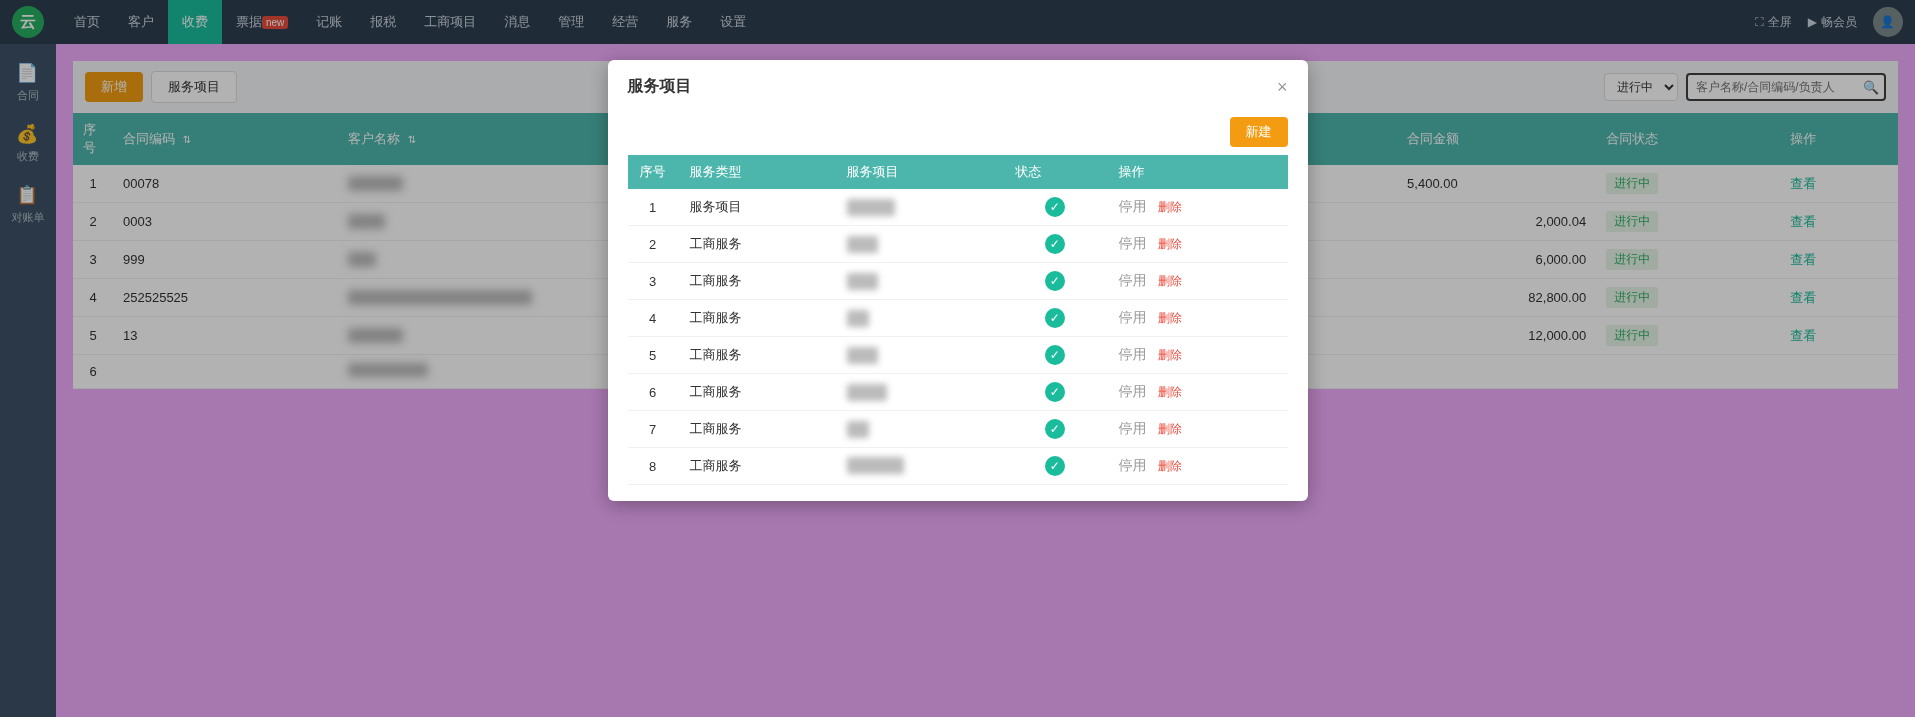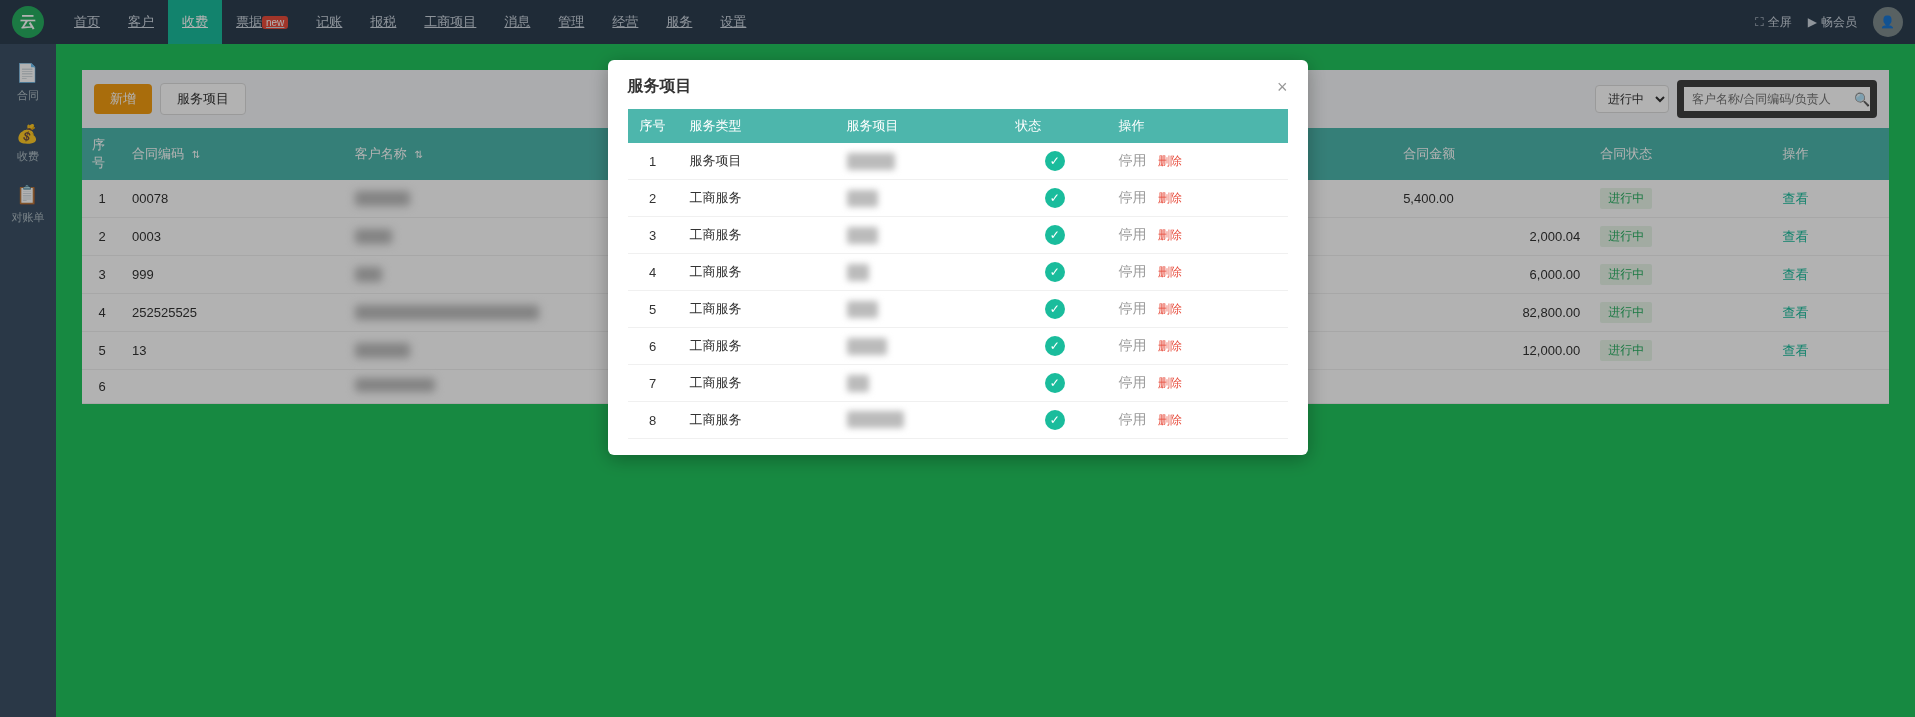--- a/index.html
+++ b/index.html
@@ -12,21 +12,21 @@
       position: relative; z-index: 100;
     }
     .top-nav .logo {
       width: 32px; height: 32px; margin-right: 16px;
       background: #27ae60; border-radius: 50%;
       display: flex; align-items: center; justify-content: center;
       color: white; font-size: 16px; font-weight: bold;
     }
     .top-nav .nav-item {
       padding: 0 14px; height: 44px; display: flex; align-items: center;
-      cursor: pointer; color: #cdd6df; font-size: 13px; text-decoration: underline;
+      cursor: pointer; color: #cdd6df; font-size: 13px;
     }
     .top-nav .nav-item.active { background: #1abc9c; color: white; }
     .top-nav .nav-item .badge-new {
       background: #e74c3c; color: white; font-size: 10px;
       padding: 1px 4px; border-radius: 3px; 
     }
     .top-nav .right-tools {
       margin-left: auto; display: flex; align-items: center; gap: 16px;
       color: #cdd6df; font-size: 12px;
     }
@@ -49,21 +49,21 @@
     }
     .sidebar-item {
       width: 100%; display: flex; flex-direction: column;
       align-items: center; padding: 10px 0; cursor: pointer;
       color: #b0bec5; font-size: 11px; gap: 4px;
     }
     .sidebar-item .icon { font-size: 18px; }
 
     
     .main-content {
-      flex: 1; background: #22c55e; padding: 26px;
+      flex: 1; background: #f0abfc; padding: 17px;
       overflow: auto; position: relative;
     }
 
     
     .contract-area {
       background: #f5f7f9;
     }
 
     .toolbar {
       display: flex; align-items: center; gap: 8px; padding: 10px 12px;
@@ -80,21 +80,21 @@
       font-size: 13px; color: #333;
     }
     .toolbar-right {
       margin-left: auto; display: flex; align-items: center; gap: 8px;
     }
     .status-select {
       border: 1px solid #ddd; padding: 5px 8px; border-radius: 4px;
       background: white; font-size: 12px; color: #333;
     }
     .search-input {
-      border: 7px solid #404040; padding: 5px 28px 5px 8px;
+      border: 2px solid #404040; padding: 5px 28px 5px 8px;
       border-radius: 4px; background: white; font-size: 12px;
       color: #999; width: 200px;
     }
     .search-wrap { position: relative; }
     .search-icon-btn {
       position: absolute; right: 6px; top: 50%; transform: translateY(-50%);
       cursor: pointer; color: #999;
     }
 
     
@@ -333,20 +333,23 @@
           </tbody>
       </table>
     </div>
 
     <div class="overlay">
       <div class="modal">
         <div class="modal-header">
           <span class="modal-title">服务项目</span>
           <button class="modal-close">×</button>
         </div>
+        <div class="modal-toolbar">
+          <button class="btn-modal-new">新建</button>
+        </div>
         <div class="modal-table-wrap">
           <table class="modal-table">
             <thead>
               <tr>
                 <th>序号</th>
                 <th>服务类型</th>
                 <th>服务项目</th>
                 <th>状态</th>
                 <th>操作</th>
               </tr>

